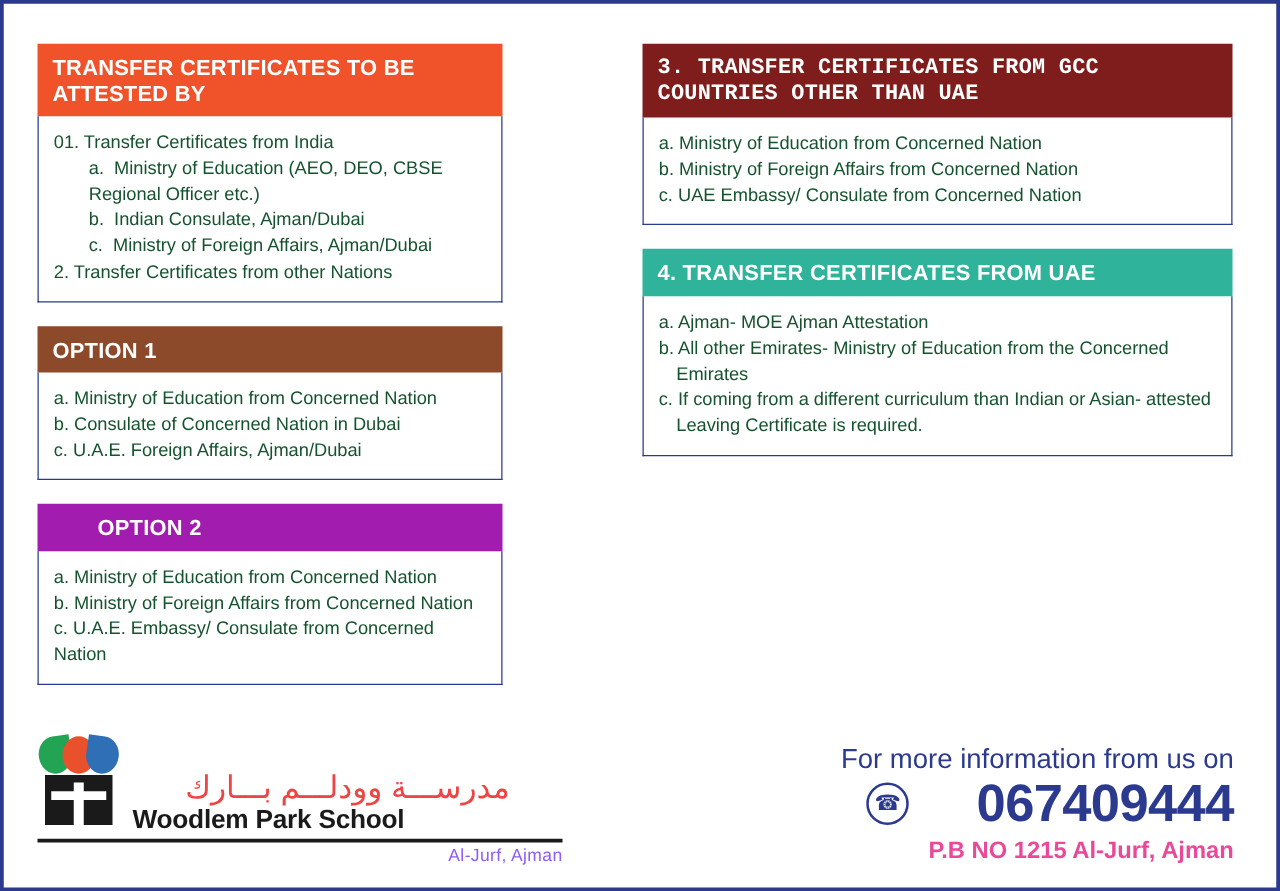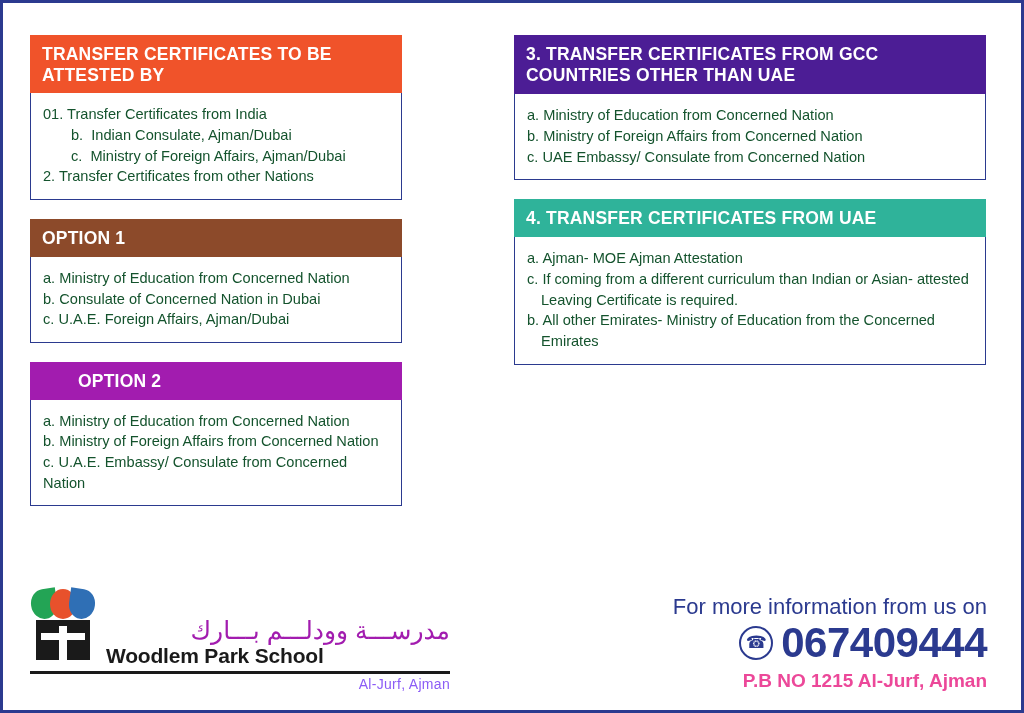--- a/index.html
+++ b/index.html
@@ -122,22 +122,22 @@
     left: 5px;
     top: 13px;
     width: 44px;
     height: 7px;
     background: #ffffff;
   }
   .logo-text {
     flex: 1 1 auto;
   }
   .arabic {
-    text-align: right;
-    color: #a21caf;
+    text-align: center;
+    color: #ef4444;
     font-size: 25px;
     letter-spacing: 2px;
     line-height: 1;
     direction: rtl;
     margin-bottom: 2px;
   }
   .school-name {
     color: #1a1a1a;
     font-size: 21px;
     font-weight: bold;
@@ -190,39 +190,41 @@
     font-size: 17px;
     color: #2b3a8f;
     line-height: 1;
   }
   .phone-number {
     font-size: 42px;
     font-weight: bold;
     color: #2b3a8f;
     letter-spacing: -0.5px;
     line-height: 1;
+    margin-left: 46px;
   }
   .address {
     font-size: 19px;
     font-weight: bold;
     color: #ec4899;
     margin-top: 6px;
   }
 </style>
 </head>
 <body>
 
 <div class="page">
 
   <div class="col-left">
 
     <div class="card">
       <div class="card-head" style="background:#f0532a;">TRANSFER CERTIFICATES TO BE ATTESTED BY</div>
       <div class="card-body">
         <div class="line">01. Transfer Certificates from India</div>
+        <div class="line indent1">a.  Ministry of Education (AEO, DEO, CBSE Regional Officer etc.)</div>
         <div class="line indent1">b.  Indian Consulate, Ajman/Dubai</div>
         <div class="line indent1">c.  Ministry of Foreign Affairs, Ajman/Dubai</div>
         <div class="line">2. Transfer Certificates from other Nations</div>
       </div>
     </div>
 
     <div class="card">
       <div class="card-head" style="background:#8c4a2a;">OPTION 1</div>
       <div class="card-body">
         <div class="line">a. Ministry of Education from Concerned Nation</div>
@@ -238,34 +240,34 @@
         <div class="line">b. Ministry of Foreign Affairs from Concerned Nation</div>
         <div class="line">c. U.A.E. Embassy/ Consulate from Concerned Nation</div>
       </div>
     </div>
 
   </div>
 
   <div class="col-right">
 
     <div class="card">
-      <div class="card-head two-line" style="background:#4c1d95;">3. TRANSFER CERTIFICATES FROM GCC COUNTRIES OTHER THAN UAE</div>
+      <div class="card-head two-line" style="background:#7f1d1d;font-family:Liberation Mono, monospace;">3. TRANSFER CERTIFICATES FROM GCC COUNTRIES OTHER THAN UAE</div>
       <div class="card-body">
         <div class="line">a. Ministry of Education from Concerned Nation</div>
         <div class="line">b. Ministry of Foreign Affairs from Concerned Nation</div>
         <div class="line">c. UAE Embassy/ Consulate from Concerned Nation</div>
       </div>
     </div>
 
     <div class="card">
       <div class="card-head" style="background:#2fb39a;">4. TRANSFER CERTIFICATES FROM UAE</div>
       <div class="card-body">
         <div class="line hang">a. Ajman- MOE Ajman Attestation</div>
+        <div class="line hang">b. All other Emirates- Ministry of Education from the Concerned Emirates</div>
         <div class="line hang">c. If coming from a different curriculum than Indian or Asian- attested Leaving Certificate is required.</div>
-        <div class="line hang">b. All other Emirates- Ministry of Education from the Concerned Emirates</div>
       </div>
     </div>
 
   </div>
 
   <div class="footer-left">
     <div class="logo-row">
       <div class="logo-mark">
         <div class="leaf a"></div>
         <div class="leaf b"></div>

